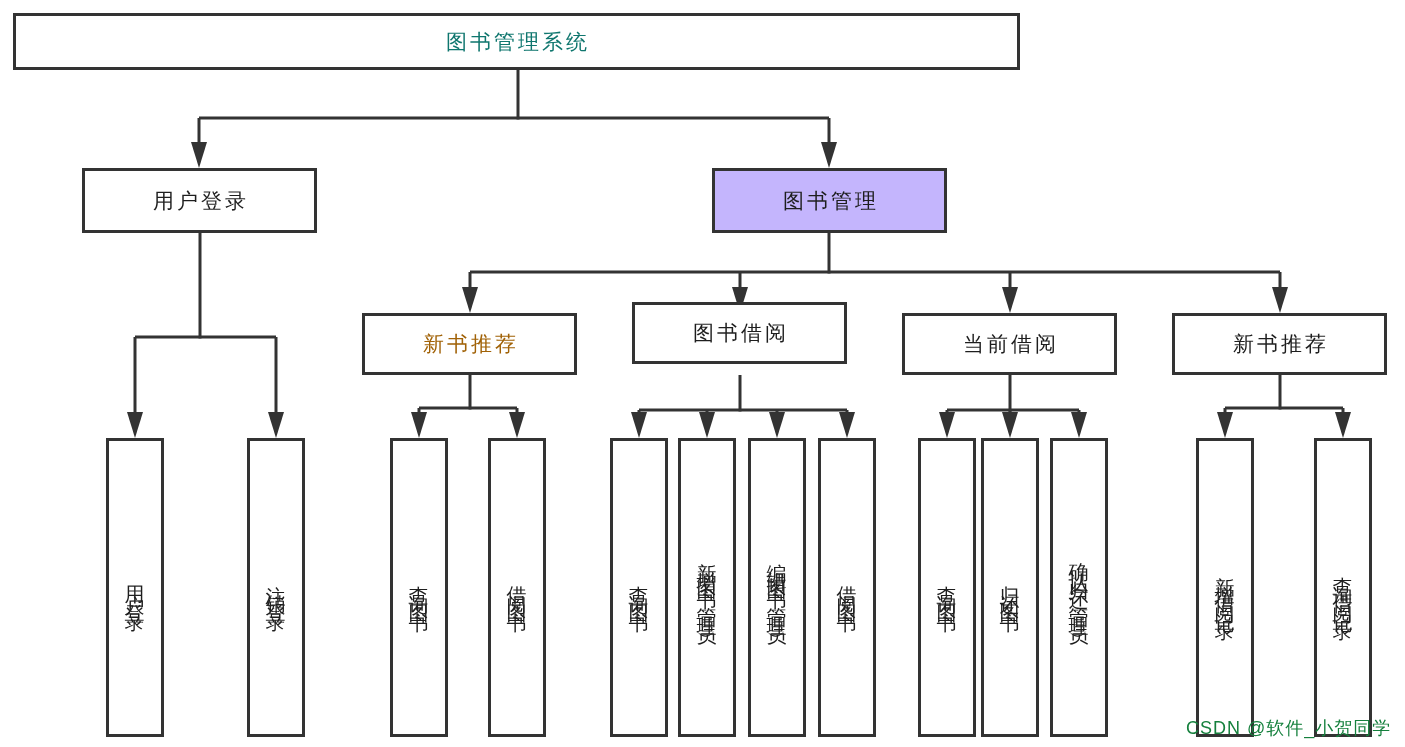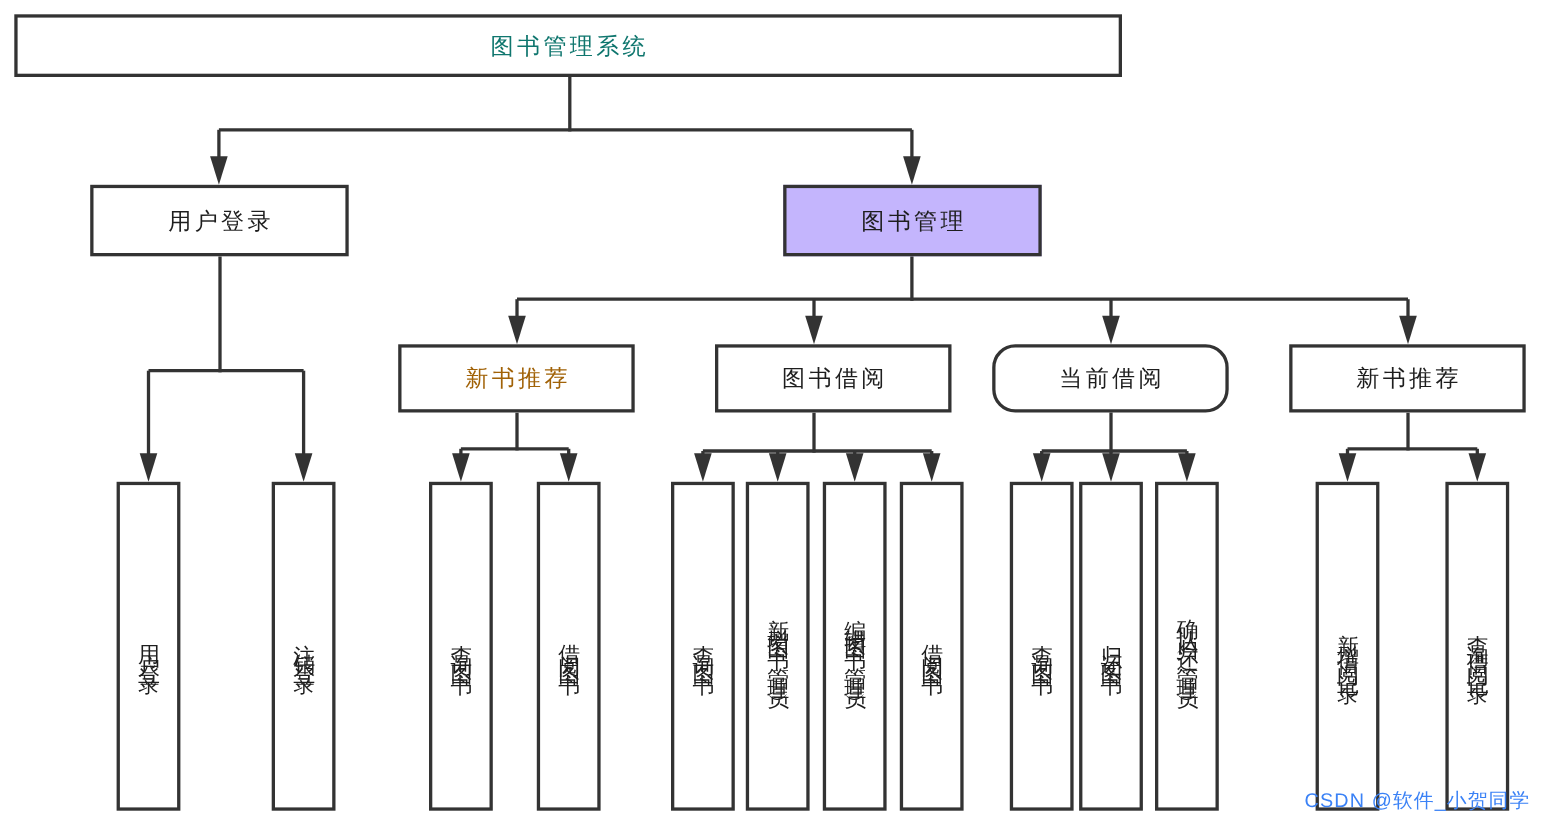--- a/index.html
+++ b/index.html
@@ -143,22 +143,22 @@
       <polygon points="1335,412 1351,412 1343,438" fill="#333333" stroke="none"></polygon>
     </g>
   </svg>
 
   <div class="hnode" style="left: 13px; top: 13px; width: 1007px; height: 57px; border-color: rgb(51, 51, 51); background: rgb(255, 255, 255); color: #0f766e;">图书管理系统</div>
 
   <div class="hnode" style="left: 82px; top: 168px; width: 235px; height: 65px; border-color: rgb(51, 51, 51); background: rgb(255, 255, 255); color: rgb(30, 30, 30);">用户登录</div>
   <div class="hnode" style="left: 712px; top: 168px; width: 235px; height: 65px; border-color: rgb(51, 51, 51); background: #c4b5fd; color: rgb(30, 30, 30);">图书管理</div>
 
   <div class="hnode" style="left: 362px; top: 313px; width: 215px; height: 62px; border-color: rgb(51, 51, 51); background: rgb(255, 255, 255); color: #a16207;">新书推荐</div>
-  <div class="hnode" style="left: 632px; top: 313px; width: 215px; height: 62px; border-color: rgb(51, 51, 51); background: rgb(255, 255, 255); color: rgb(30, 30, 30); margin-left: 18px;">图书借阅</div>
-  <div class="hnode" style="left: 902px; top: 313px; width: 215px; height: 62px; border-color: rgb(51, 51, 51); background: rgb(255, 255, 255); color: rgb(30, 30, 30); border-radius: 21px;">当前借阅</div>
+  <div class="hnode" style="left: 632px; top: 302px; width: 215px; height: 62px; border-color: rgb(51, 51, 51); background: rgb(255, 255, 255); color: rgb(30, 30, 30);">图书借阅</div>
+  <div class="hnode" style="left: 902px; top: 313px; width: 215px; height: 62px; border-color: rgb(51, 51, 51); background: rgb(255, 255, 255); color: rgb(30, 30, 30);">当前借阅</div>
   <div class="hnode" style="left: 1172px; top: 313px; width: 215px; height: 62px; border-color: rgb(51, 51, 51); background: rgb(255, 255, 255); color: rgb(30, 30, 30);">新书推荐</div>
 
   <div class="vnode" style="left: 106px; border-color: rgb(51, 51, 51); background: rgb(255, 255, 255); color: rgb(30, 30, 30);">
     <span>用户登录</span>
   </div>
   <div class="vnode" style="left: 247px; border-color: rgb(51, 51, 51); background: rgb(255, 255, 255); color: rgb(30, 30, 30);">
     <span>注销登录</span>
   </div>
 
   <div class="vnode" style="left: 390px; border-color: rgb(51, 51, 51); background: rgb(255, 255, 255); color: rgb(30, 30, 30);">
@@ -191,15 +191,15 @@
     <span>确认归还（管理员）</span>
   </div>
 
   <div class="vnode" style="left: 1196px; border-color: rgb(51, 51, 51); background: rgb(255, 255, 255); color: rgb(30, 30, 30);">
     <span>新增借阅记录</span>
   </div>
   <div class="vnode" style="left: 1314px; border-color: rgb(51, 51, 51); background: rgb(255, 255, 255); color: rgb(30, 30, 30);">
     <span>查询借阅记录</span>
   </div>
 
-  <div class="watermark" style="color: #3b82f6;">CSDN @软件_小贺同学</div>
+  <div class="watermark" style="color: #15803d;">CSDN @软件_小贺同学</div>
 
 </div>
 
 </body></html>

